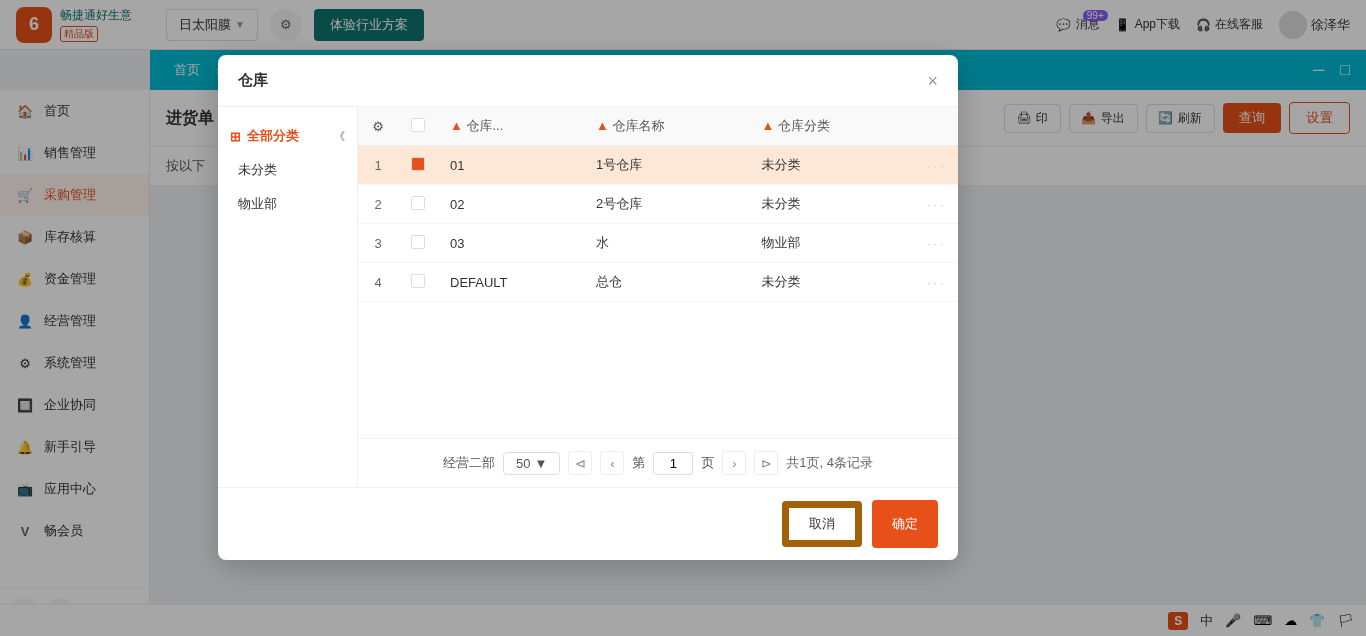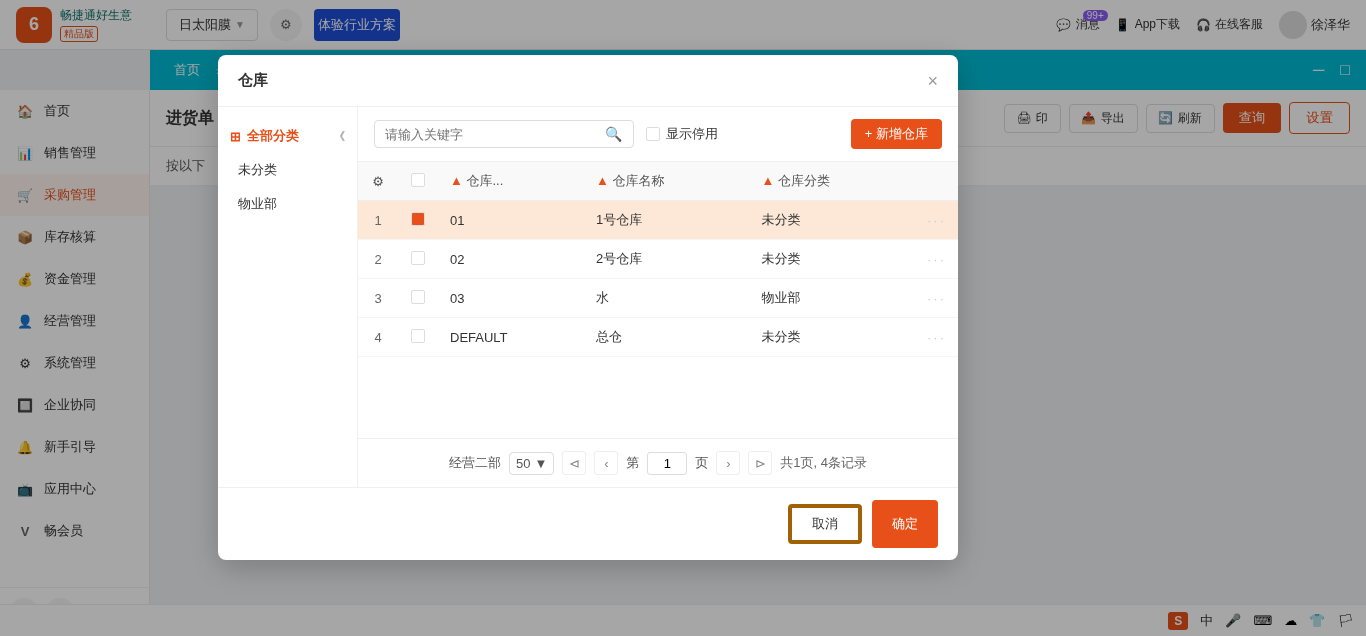--- a/index.html
+++ b/index.html
@@ -36,22 +36,22 @@
       padding: 6px 12px; border: 1px solid #ddd; border-radius: 4px;
       cursor: pointer; font-size: 13px; color: #333;
       background: #fff;
     }
     .nav-dropdown .arrow { color: #999; font-size: 10px; }
     .nav-gear {
       width: 32px; height: 32px; border-radius: 50%; background: #f5f5f5;
       display: flex; align-items: center; justify-content: center; cursor: pointer; color: #666;
     }
     .trial-btn {
-      background: #1d4ed8; color: white; border: none; border-radius: 4px;
-      padding: 7px 4px; cursor: pointer; font-size: 13px;
+      background: #0f766e; color: white; border: none; border-radius: 4px;
+      padding: 7px 16px; cursor: pointer; font-size: 13px;
     }
     .nav-right { display: flex; align-items: center; gap: 16px; }
     .nav-icon-item { display: flex; align-items: center; gap: 4px; cursor: pointer; color: #333; font-size: 12px; position: relative; }
     .badge {
       background: #8b5cf6; color: white; border-radius: 10px;
       font-size: 10px; padding: 0 4px; position: absolute; top: -6px; right: -8px;
     }
     .user-info { display: flex; align-items: center; gap: 4px; cursor: pointer; color: #333; font-size: 13px; }
     .user-avatar { width: 28px; height: 28px; background: #ddd; border-radius: 50%; }
 
@@ -140,35 +140,35 @@
     .row-num { text-align: center; color: #666; }
     .row-check { text-align: center; }
     .more-btn { color: #ccc; cursor: pointer; letter-spacing: 2px; }
 
     
     .modal-pagination {
       display: flex; align-items: center; justify-content: center;
       padding: 12px 16px; border-top: 1px solid #f0f0f0; gap: 8px; font-size: 13px; color: #555;
     }
     .page-size-select {
-      border: 1px solid #ddd; border-radius: 4px; padding: 3px 6px;
+      border: 1px solid #ddd; border-radius: 4px; padding: 3px 12px;
       font-size: 13px; cursor: pointer; background: #fff;
       display: flex; align-items: center; gap: 4px;
     }
     .page-btn { width: 24px; height: 24px; display: flex; align-items: center; justify-content: center; cursor: pointer; color: #888; border: 1px solid #eee; border-radius: 3px; background: #fff; }
     .page-input { width: 40px; border: 1px solid #ddd; border-radius: 3px; text-align: center; padding: 3px; font-size: 13px; }
     .page-total { color: #666; }
 
     
     .modal-footer {
       display: flex; align-items: center; justify-content: flex-end;
       padding: 12px 20px; gap: 10px; border-top: 1px solid #f0f0f0;
     }
     .btn-cancel {
-      padding: 7px 20px; border: 4px solid #a16207; border-radius: 4px;
+      padding: 7px 20px; border: 7px solid #a16207; border-radius: 4px;
       background: #fff; cursor: pointer; font-size: 13px; color: #333;
     }
     .btn-confirm {
       padding: 15px 20px; border: none; border-radius: 4px;
       background: #e8501a; color: white; cursor: pointer; font-size: 13px;
     }
 
     .teal-bar { background: #00bcd4; height: 40px; position: absolute; top: 50px; left: 150px; right: 0; display: flex; align-items: center; padding: 0 16px; gap: 8px; z-index: 1; }
     .teal-bar .tab-item { color: white; font-size: 13px; cursor: pointer; padding: 0 8px; }
 
@@ -321,31 +321,20 @@
       <div class="ms-item">
         <span>未分类</span>
       </div>
       <div class="ms-item">
         <span>物业部</span>
       </div>
     </div>
 
     <div class="modal-content-area">
 
-      <div class="modal-toolbar">
-        <div class="search-box">
-          <input type="text" placeholder="请输入关键字" style="">
-          <span class="search-icon">🔍</span>
-        </div>
-        <label class="show-disabled">
-          <span class="checkbox"></span>
-          <span>显示停用</span>
-        </label>
-        <button class="add-btn">+ 新增仓库</button>
-      </div>
 
       <div class="modal-table">
         <table>
           <thead>
             <tr>
               <th class="center" style="width:40px;">
                 <span>⚙</span>
               </th>
               <th class="center" style="width:40px;">
                 <span class="checkbox"></span>

